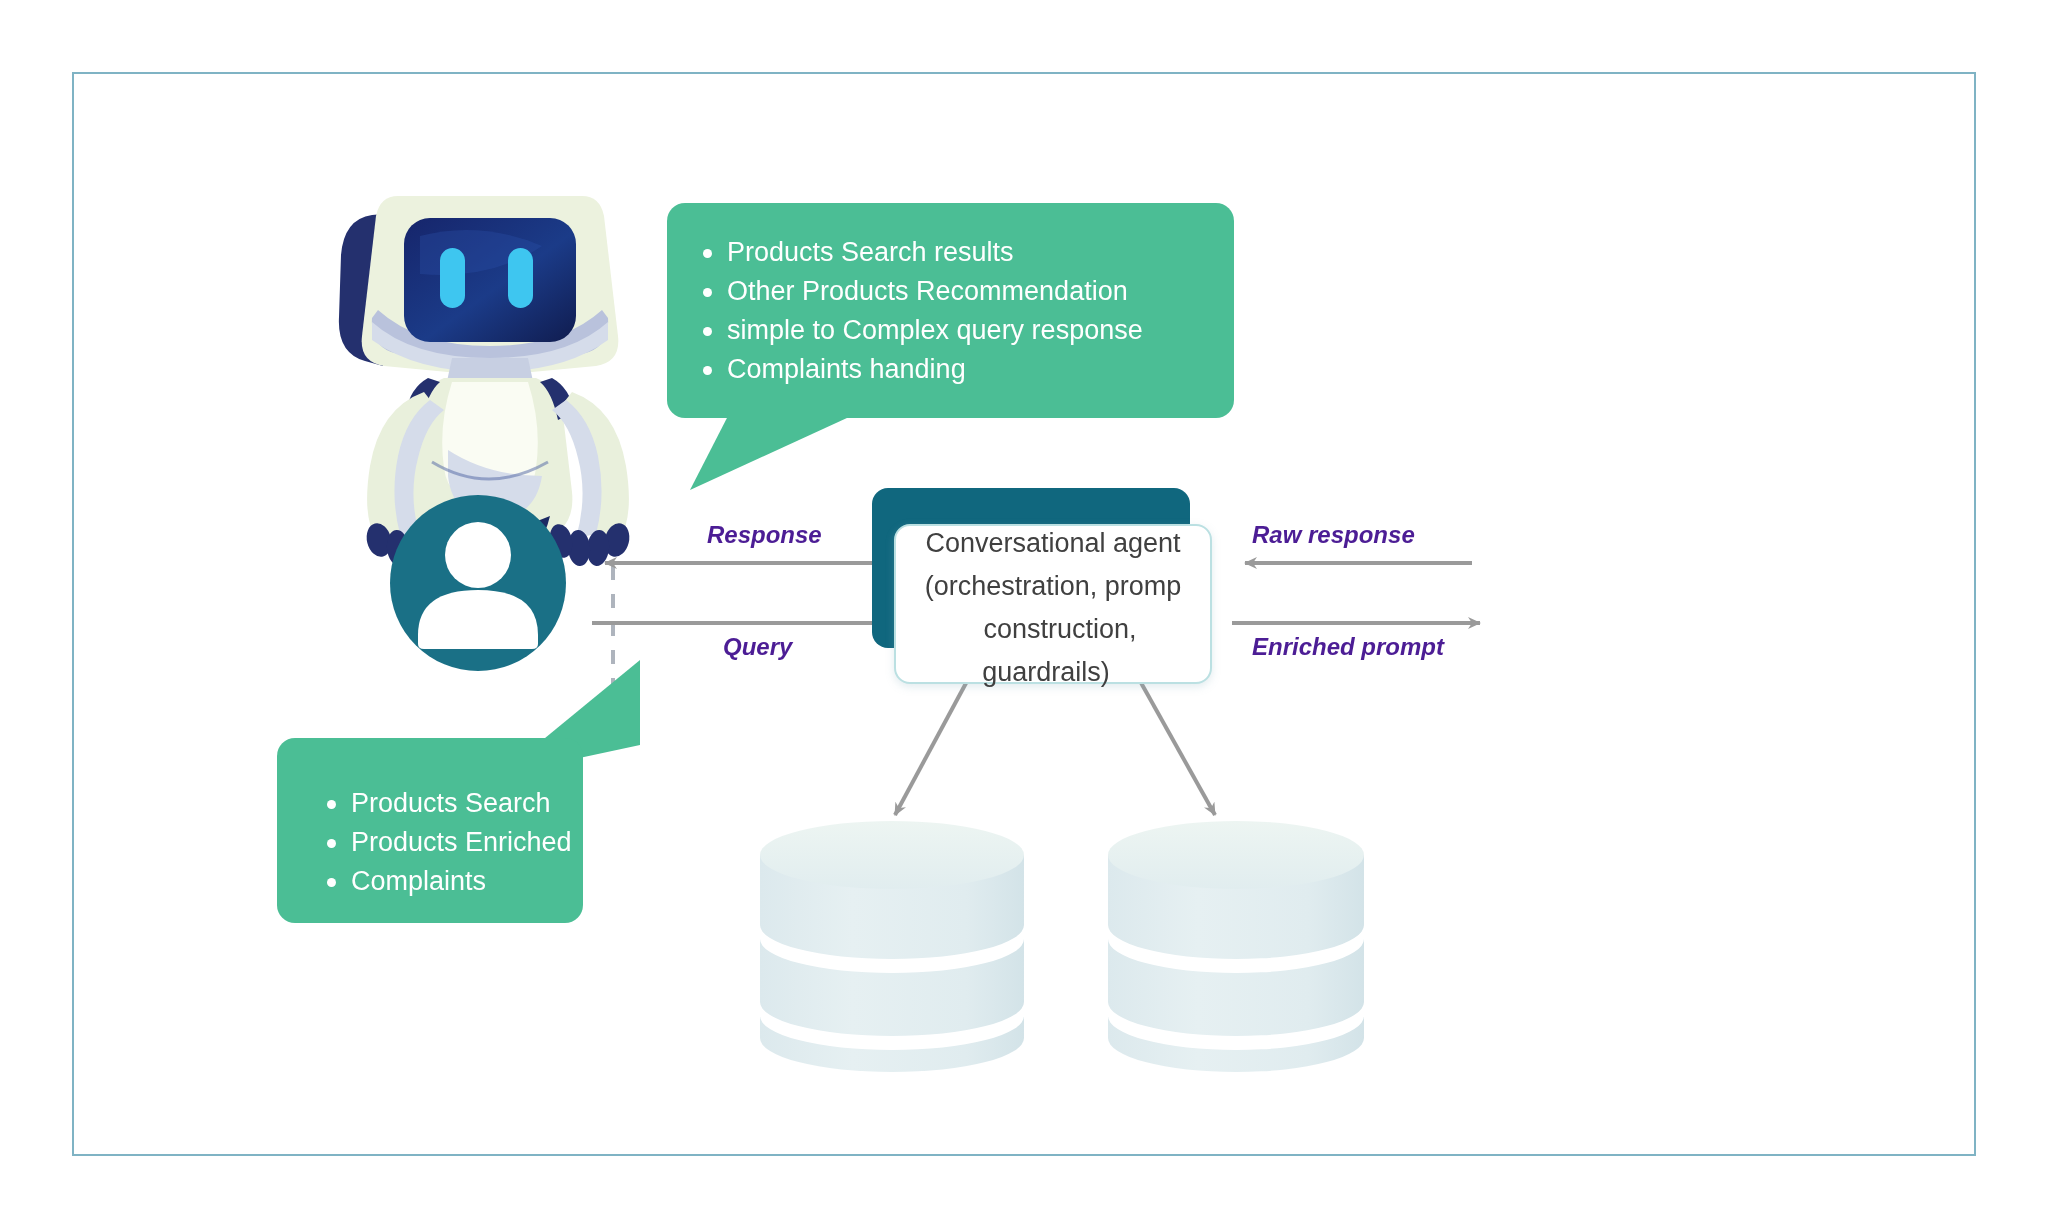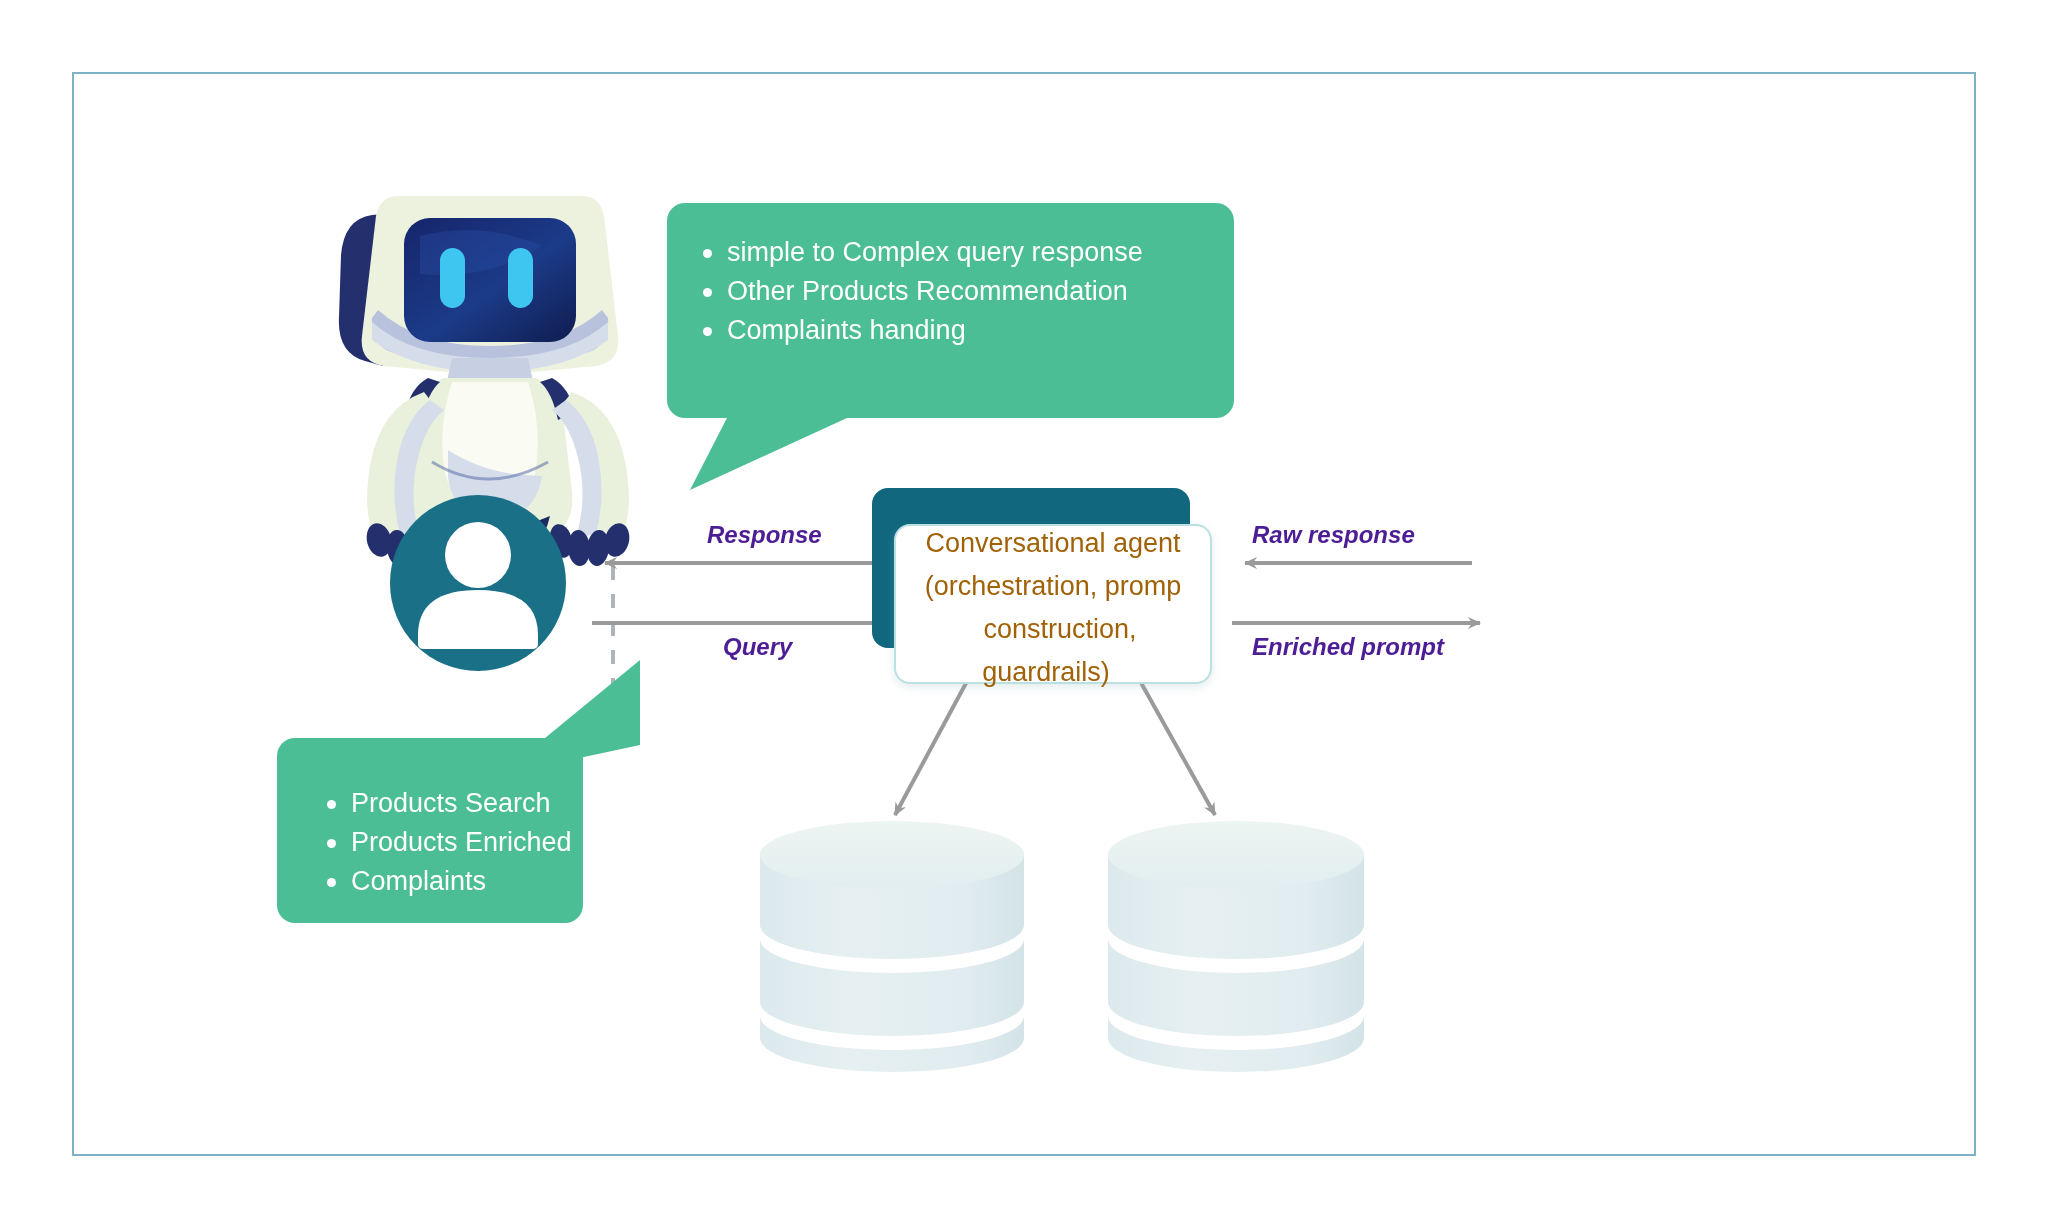--- a/index.html
+++ b/index.html
@@ -34,21 +34,21 @@
     position:absolute;left:0;top:0;width:100%;height:100%;
     background:#10677E;border-radius:16px;
   }
   .proc .card{
     position:absolute;left:22px;top:36px;width:100%;height:100%;
     background:#ffffff;border:2px solid #BBE0E2;border-radius:16px;
     box-sizing:border-box;display:flex;align-items:center;justify-content:center;
     text-align:center;box-shadow:0 3px 8px rgba(140,180,190,.25);
   }
   .proc .card span{
-    color:#a16207;font-size:27px;line-height:43px;padding:0 14px;margin-top:7px;
+    color:#404040;font-size:27px;line-height:43px;padding:0 14px;margin-top:7px;
   }
   #proc-agent{left:872px;top:488px;width:318px;height:160px;}
   #proc-llm{left:1460px;top:488px;width:318px;height:160px;}
 
   
   .flabel{
     position:absolute;color:#4c1d95;font-size:24px;font-style:italic;
     font-weight:700;white-space:nowrap;
   }
   #lab-response{left:707px;top:521px;}
@@ -172,22 +172,23 @@
     <g>
       <path d="M1108,855 L1108,1038 a128,34 0 0 0 256,0 L1364,855 Z" fill="url(#cylBody)"></path>
       <ellipse cx="1236" cy="855" rx="128" ry="34" fill="url(#cylTop)"></ellipse>
       <path d="M1108,925 a128,34 0 0 0 256,0 l0,14 a128,34 0 0 1 -256,0 z" fill="#ffffff"></path>
       <path d="M1108,1002 a128,34 0 0 0 256,0 l0,14 a128,34 0 0 1 -256,0 z" fill="#ffffff"></path>
     </g>
   </svg>
 
   <div class="bubble" id="bubble-top">
     <ul>
+      <li>Products Search results</li>
+      <li>Other Products Recommendation</li>
       <li>simple to Complex query response</li>
-      <li>Other Products Recommendation</li>
       <li>Complaints handing</li>
     </ul>
   </div>
 
   <div class="bubble" id="bubble-bottom">
     <ul>
       <li>Products Search</li>
       <li>Products Enriched</li>
       <li>Complaints</li>
     </ul>

